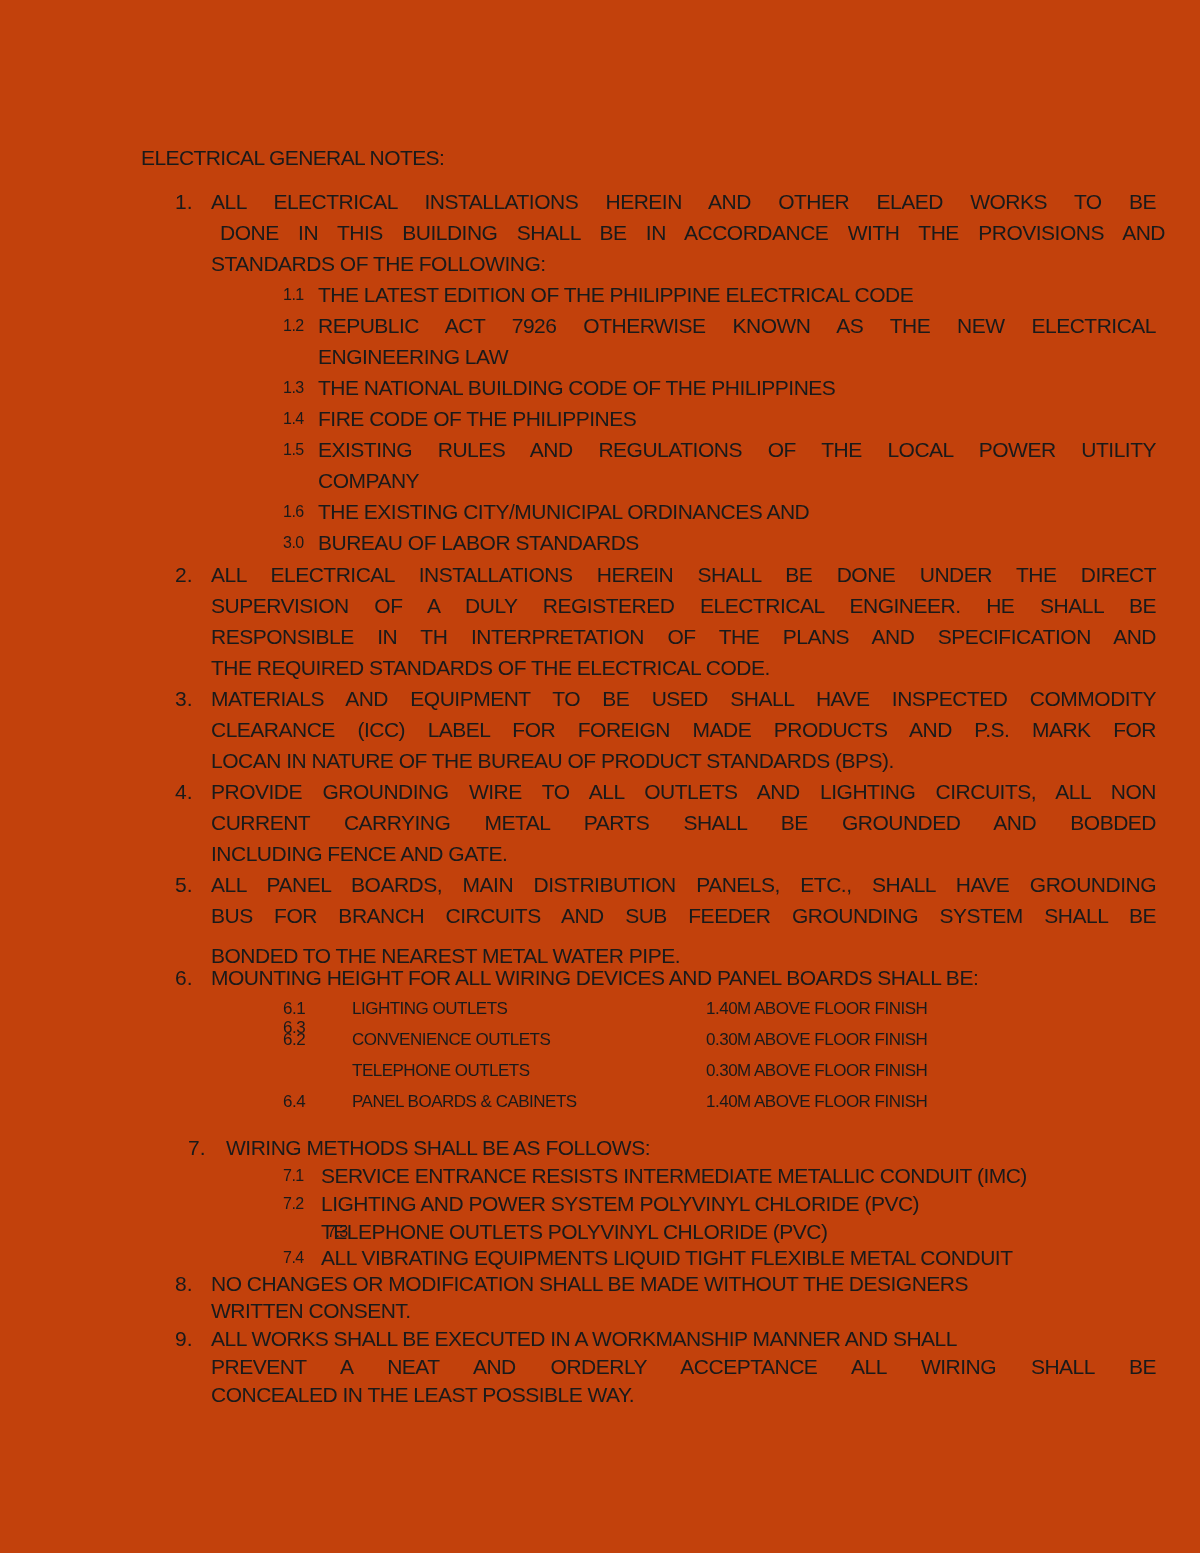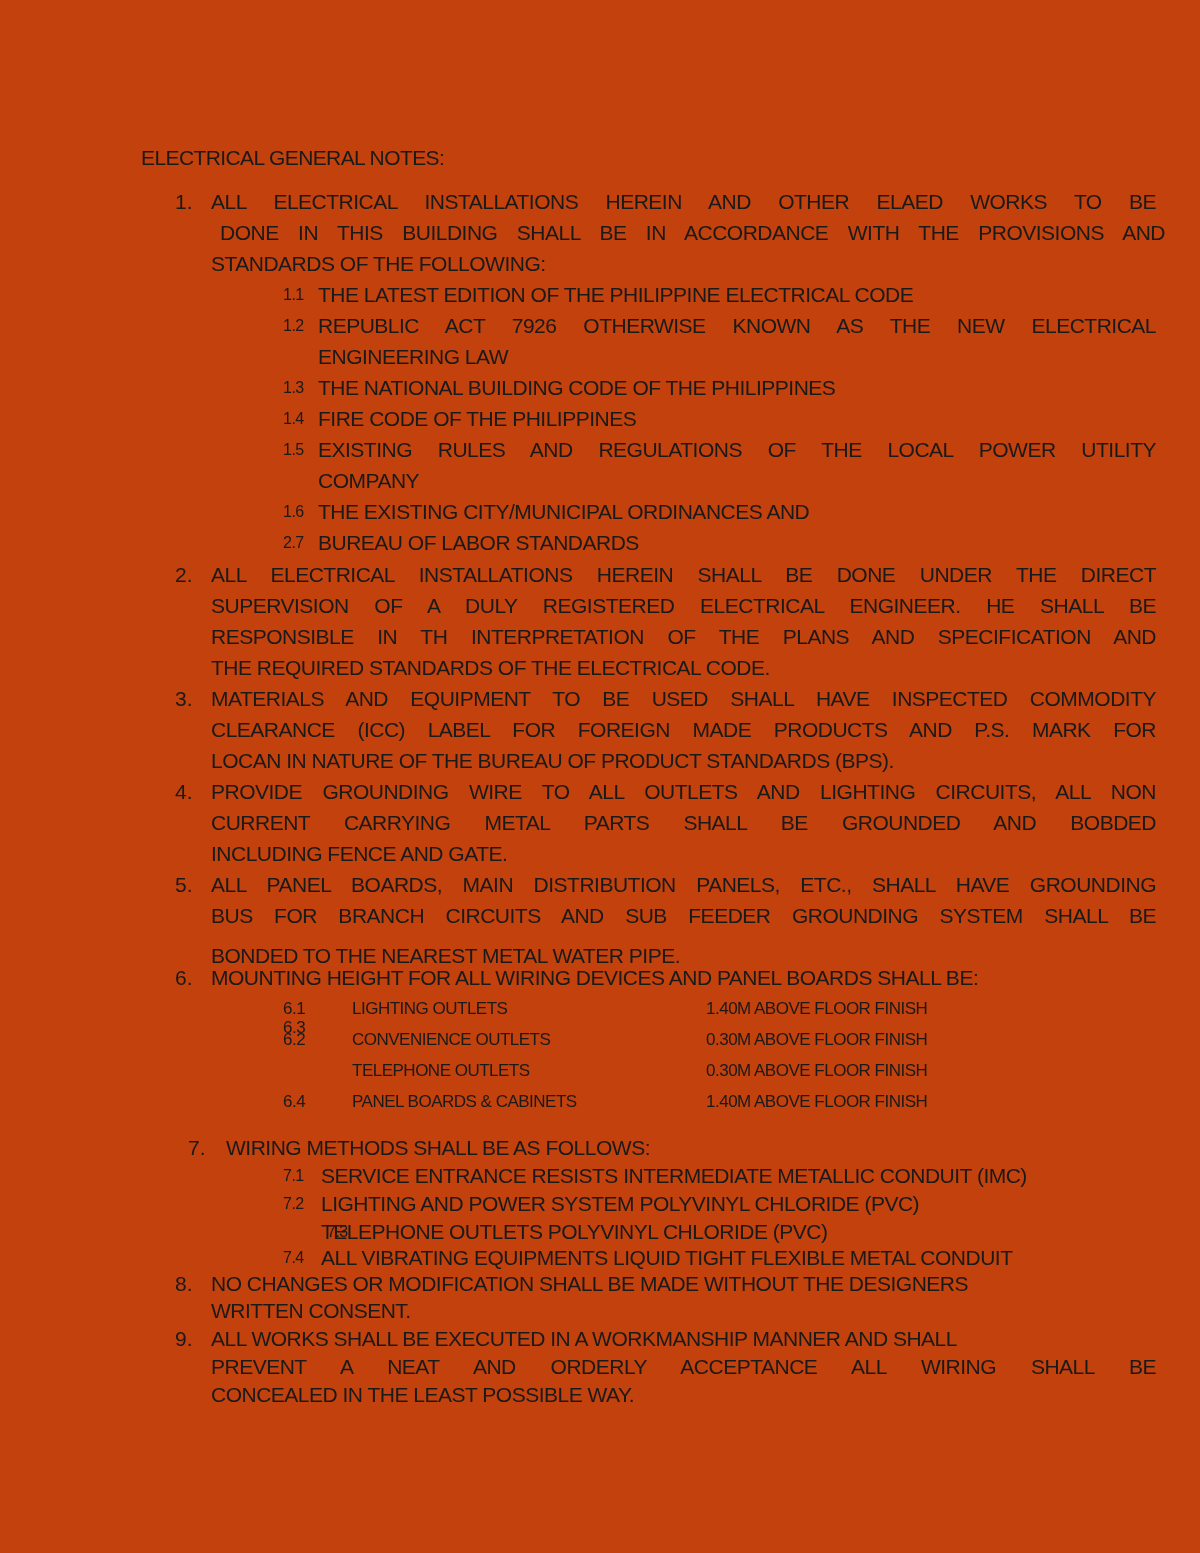--- a/index.html
+++ b/index.html
@@ -96,21 +96,21 @@
 
     <span class="subnum" style="left:283px; top:436px;">1.5</span>
     <span class="line" style="left:318px; top:436px; width:838px;">
         <span class="justify">EXISTING RULES AND REGULATIONS OF THE LOCAL POWER UTILITY</span>
       </span>
     <span class="line" style="left:318px; top:467px;">COMPANY</span>
 
     <span class="subnum" style="left:283px; top:498px;">1.6</span>
     <span class="line" style="left:318px; top:498px;">THE EXISTING CITY/MUNICIPAL ORDINANCES AND</span>
 
-    <span class="subnum" style="left:283px; top:529px;">2.7</span>
+    <span class="subnum" style="left:283px; top:529px;">3.0</span>
     <span class="line" style="left:318px; top:529px;">BUREAU OF LABOR STANDARDS</span>
   </div>
 
   <div>
     <span class="num" style="left:175px; top:561px;">2.</span>
     <span class="line" style="left:211px; top:561px; width:945px;">
         <span class="justify">ALL ELECTRICAL INSTALLATIONS HEREIN SHALL BE DONE UNDER THE DIRECT</span>
       </span>
     <span class="line" style="left:211px; top:592px; width:945px;">
         <span class="justify">SUPERVISION OF A DULY REGISTERED ELECTRICAL ENGINEER. HE SHALL BE</span>

